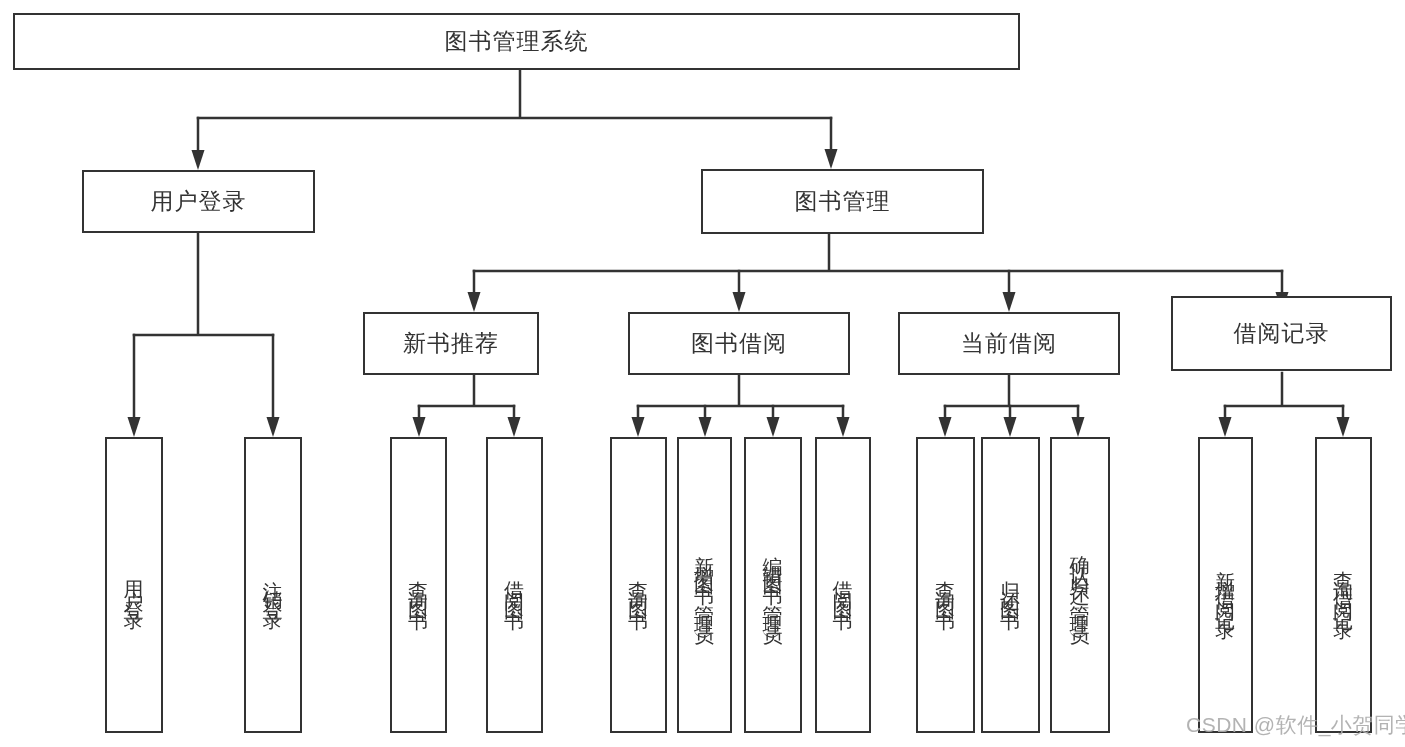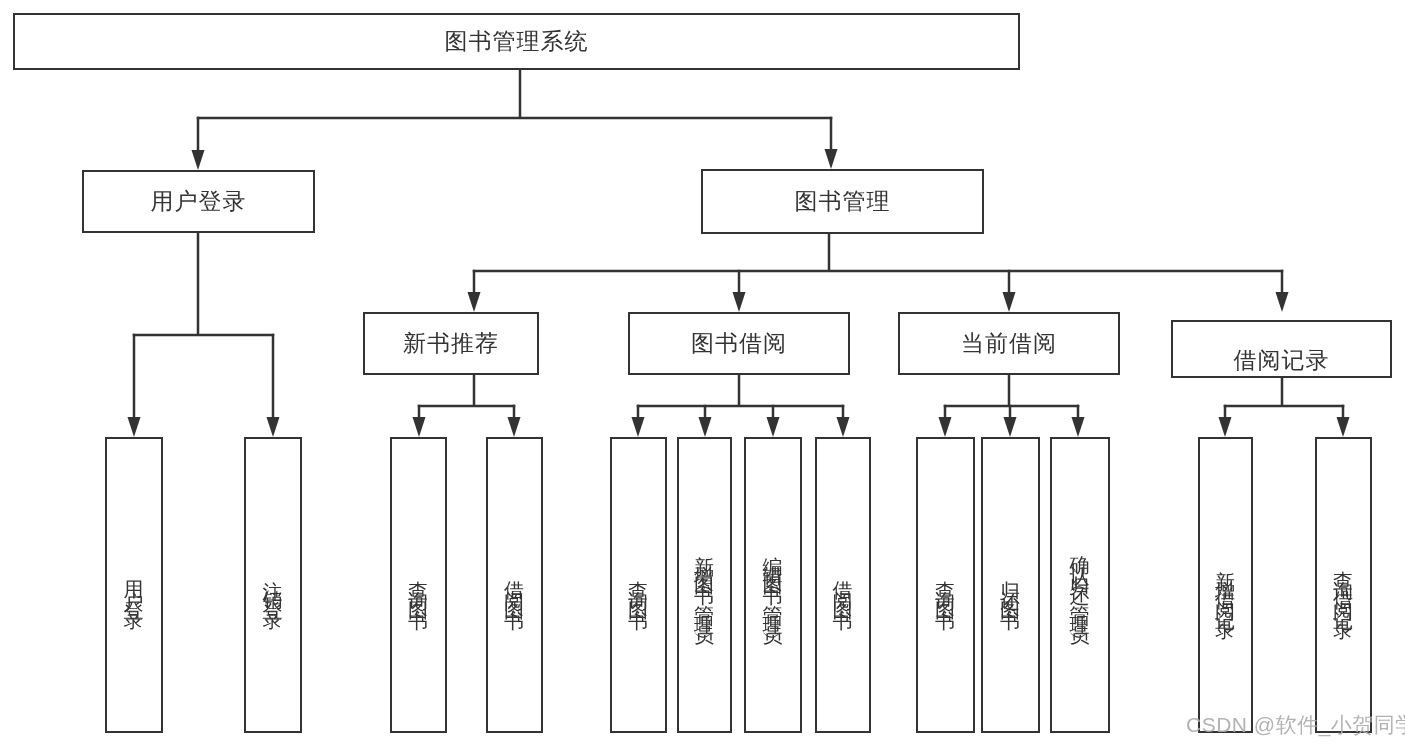--- a/index.html
+++ b/index.html
@@ -126,21 +126,21 @@
 
   <div class="node h-node" style="left:363px; top:312px; width:176px; height:63px;">
     <span>新书推荐</span>
   </div>
   <div class="node h-node" style="left:898px; top:312px; width:222px; height:63px;">
     <span>当前借阅</span>
   </div>
   <div class="node h-node" style="left:628px; top:312px; width:222px; height:63px;">
     <span>图书借阅</span>
   </div>
-  <div class="node h-node" style="left:1171px; top:320px; width:221px; height:58px;align-items:flex-end;">
+  <div class="node h-node" style="left:1171px; top:296px; width:221px; height:75px;">
     <span>借阅记录</span>
   </div>
 
   <div class="node leaf" style="left:105px; top:437px; width:58px; height:296px;">
     <span class="vtext">用户登录</span>
   </div>
   <div class="node leaf" style="left:244px; top:437px; width:58px; height:296px;">
     <span class="vtext">注销登录</span>
   </div>
   <div class="node leaf" style="left:390px; top:437px; width:57px; height:296px;">

